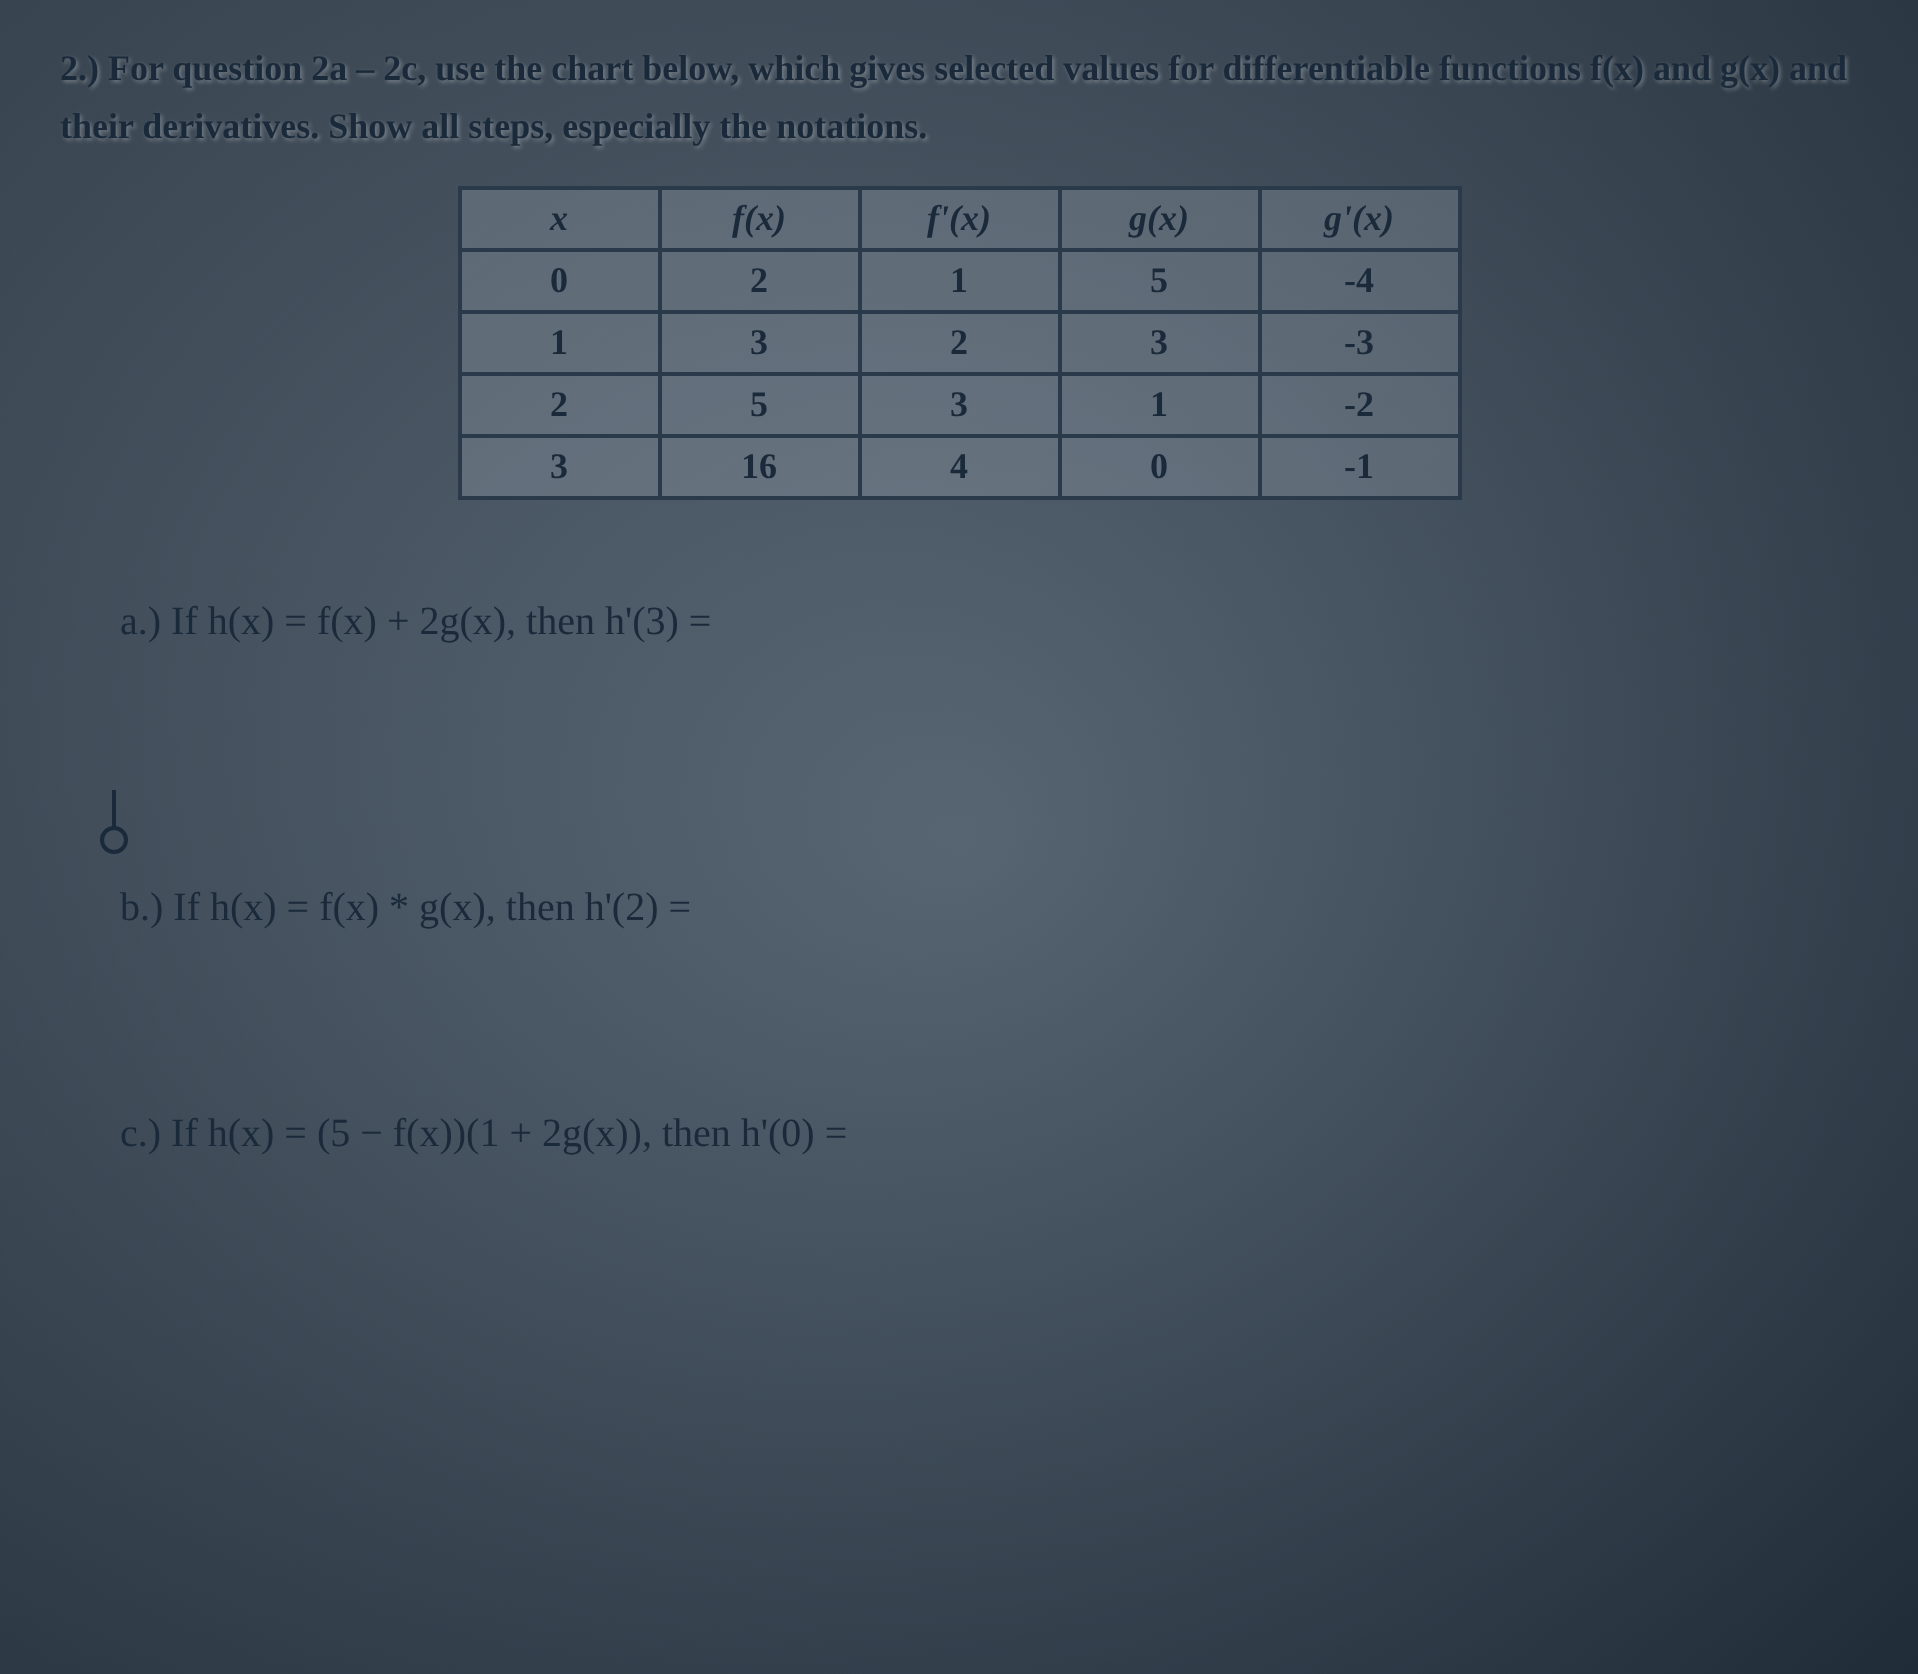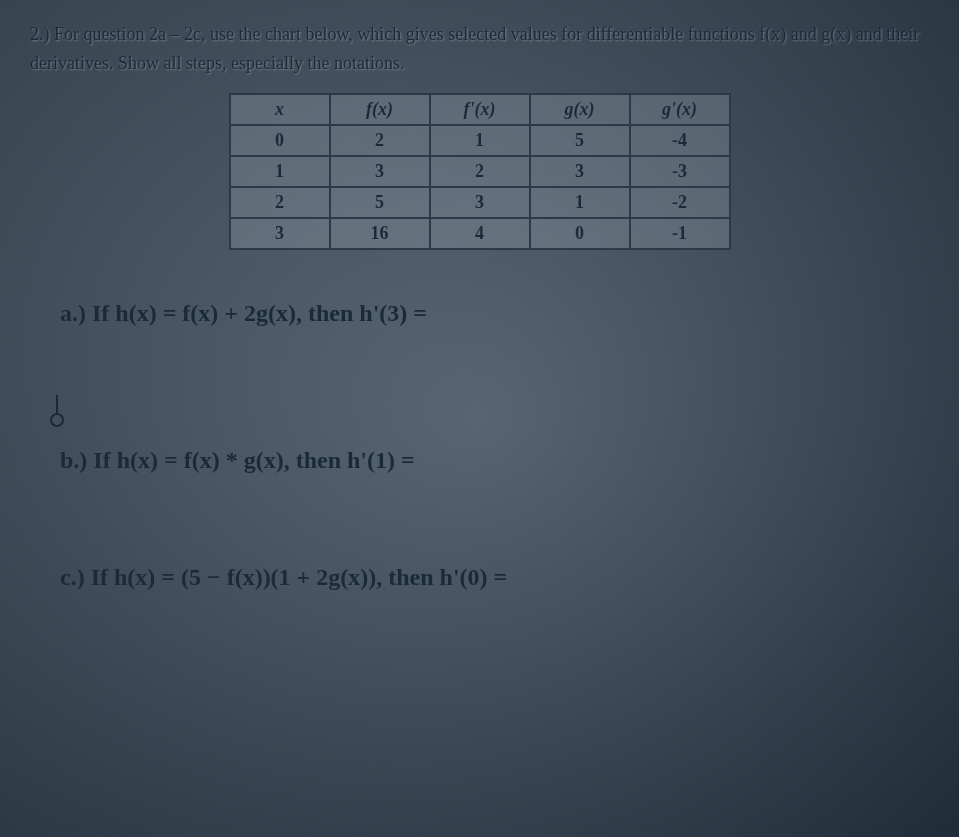--- a/index.html
+++ b/index.html
@@ -29,21 +29,21 @@
     }
     .content {
       position: relative;
       z-index: 1;
     }
     .intro {
       font-size: 18px;
       line-height: 1.6;
       margin-bottom: 15px;
       text-shadow: 1px 1px 2px rgba(255,255,255,0.3);
-      font-weight: 400;
+      font-weight: 700;
     }
     .table-wrap {
       display: flex;
       justify-content: center;
       margin: 10px 0 40px 0;
     }
     table {
       border-collapse: collapse;
       background: rgba(200,210,220,0.2);
     }
@@ -53,22 +53,22 @@
       text-align: center;
       font-size: 18px;
       font-weight: bold;
       min-width: 100px;
     }
     th {
       font-style: italic;
     }
     .part {
       margin: 50px 0 90px 30px;
-      font-size: 24px;
-      font-weight: 700;
+      font-size: 20px;
+      font-weight: 400;
     }
     .marker {
       position: absolute;
       left: 20px;
       width: 14px;
       height: 14px;
       border: 2px solid #1a2a3a;
       border-radius: 50%;
       background: transparent;
     }
@@ -126,16 +126,16 @@
       </tr>
     </tbody>
       </table>
   </div>
 
   <div class="part">a.) If h(x) = f(x) + 2g(x), then h'(3) =</div>
 
   <div class="marker-line" style="top:375px;"></div>
   <div class="marker" style="top:393px;"></div>
 
-  <div class="part" style="margin-top:120px;">b.) If h(x) = f(x) * g(x), then h'(1) =</div>
+  <div class="part" style="margin-top:120px;">b.) If h(x) = f(x) * g(x), then h'(2) =</div>
 
   <div class="part" style="margin-top:72px; margin-bottom:10px;">c.) If h(x) = (5 − f(x))(1 + 2g(x)), then h'(0) =</div>
 </div>
 
 </body></html>

